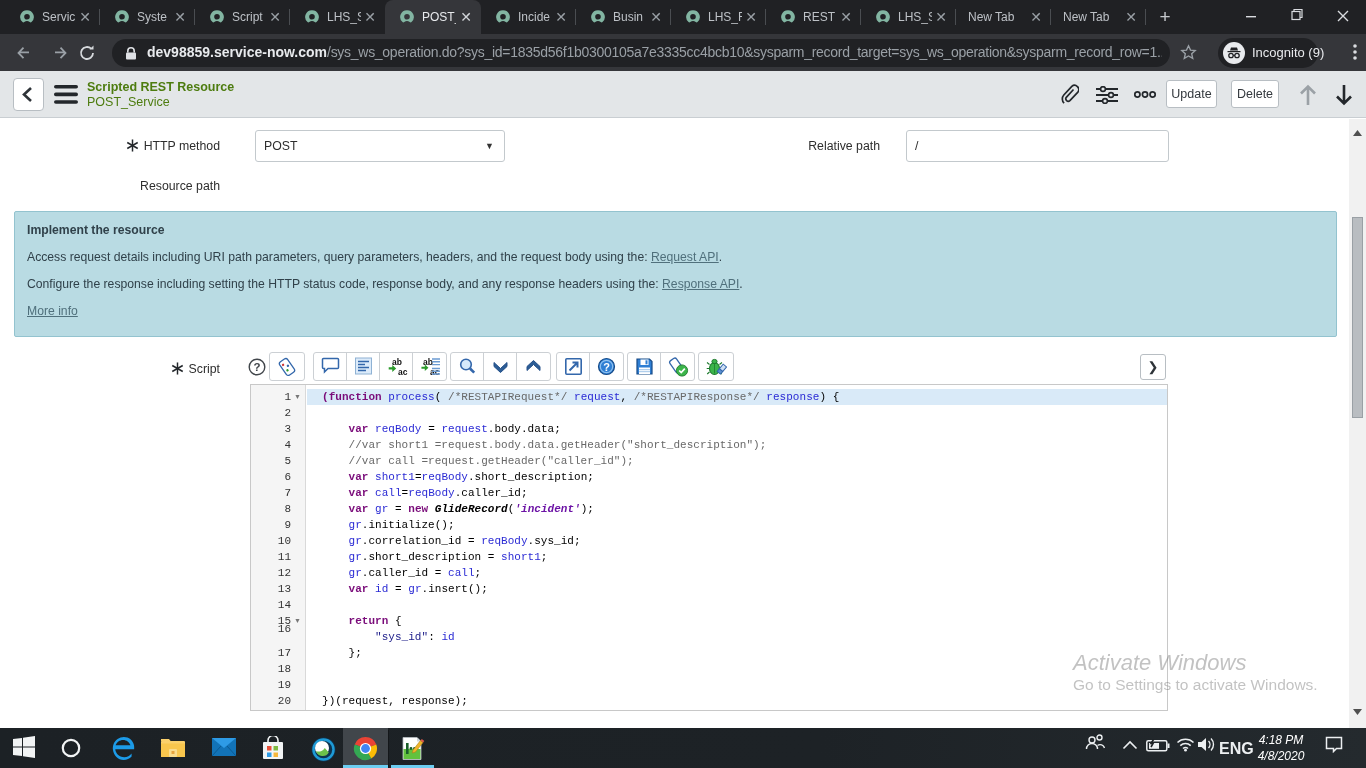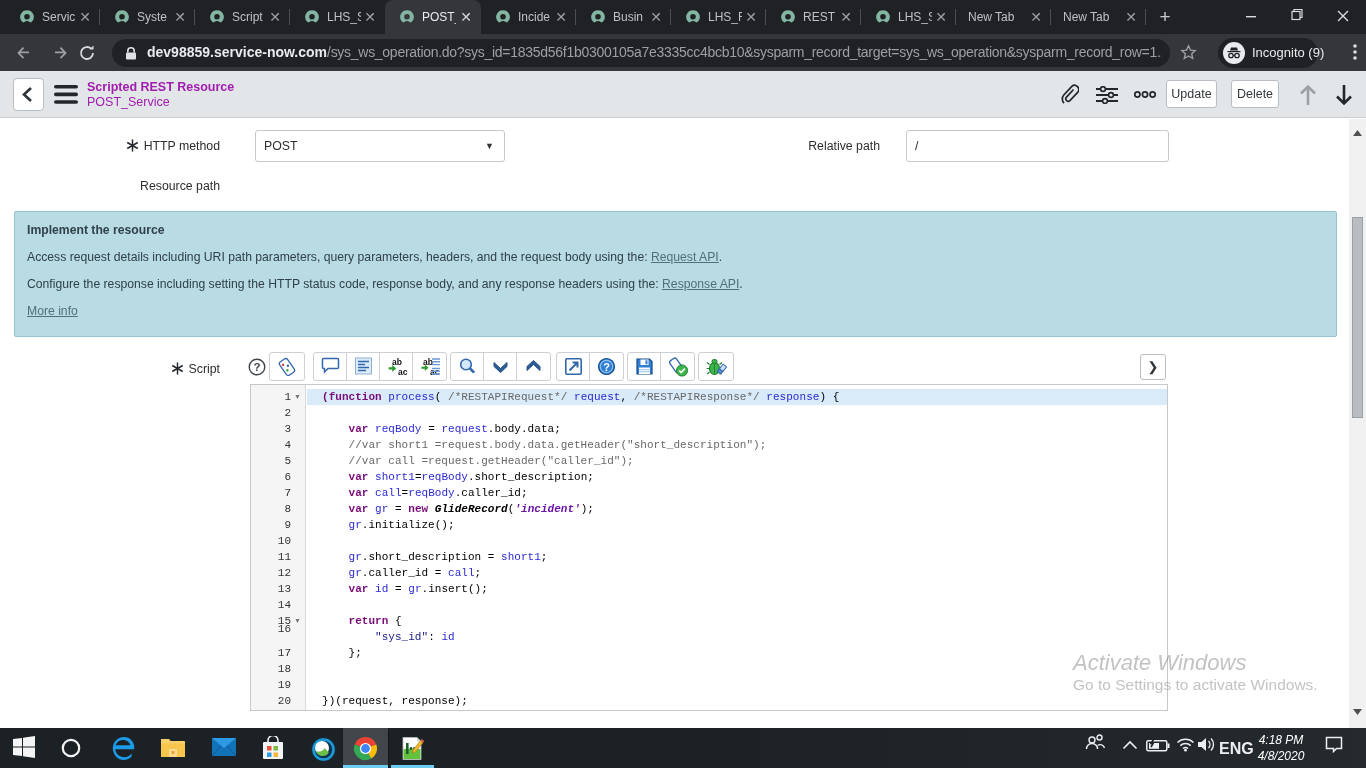--- a/index.html
+++ b/index.html
@@ -26,21 +26,21 @@
 #urlpill { position:absolute; left:112px; top:5px; width:1058px; height:28px; background:#202124; border-radius:14px; }
 #urltext { position:absolute; left:35px; top:5px; font-size:14px; color:#9aa0a6; white-space:nowrap; overflow:hidden; width:1015px; }
 #urltext b { color:#e8eaed; font-weight:bold; }
 #incog { position:absolute; left:1218px; top:4px; width:100px; height:30px; background:#202124; border-radius:15px; }
 #incog span { position:absolute; left:34px; top:7px; color:#e8eaed; font-size:13px; white-space:nowrap; }
 
 
 #snheader { position:absolute; top:71px; left:0; width:1366px; height:47px; background:#e3e6e8; border-bottom:1px solid #c9ced2; }
 #backbtn { position:absolute; left:13px; top:7px; width:31px; height:33px; background:#fff; border:1px solid #b8bec3; border-radius:4px; }
 .btn { position:absolute; top:9px; height:28px; background:#fff; border:1px solid #b8bec3; border-radius:3px; font-size:12.5px; color:#33383d; text-align:center; line-height:26px; font-family:"Liberation Sans", sans-serif; }
-#sntitle { position:absolute; left:87px; top:9px; font-size:12.5px; color:#a21caf; }
+#sntitle { position:absolute; left:87px; top:9px; font-size:12.5px; color:#4d7c0f; }
 #sntitle .t1 { font-weight:bold; display:block; line-height:14px; }
 #sntitle .t2 { display:block; line-height:14px; margin-top:1px; }
 
 
 #formarea { position:absolute; top:0; left:0; width:1366px; height:768px; background:none; }
 .flabel { position:absolute; font-size:12.3px; color:#2e2e2e; text-align:right; }
 .finput { position:absolute; border:1px solid #c3c9cd; border-radius:3px; background:#fff; font-size:12.3px; color:#2e2e2e; line-height:30px; padding-left:8px; }
 .fro { background:#e4e7e9; }
 
 
@@ -429,20 +429,21 @@
         <div class="lnum" style="top:308px">20</div>
       </div>
     <div class="cline hl" style="top:4px"><span class="kw">(function</span> <span class="vr">process</span>( <span class="cm">/*RESTAPIRequest*/</span> <span class="vr">request</span>, <span class="cm">/*RESTAPIResponse*/</span> <span class="vr">response</span>) {</div>
     <div class="cline" style="top:36px">    <span class="kw">var</span> <span class="vr">reqBody</span> = <span class="vr">request</span>.body.data;</div>
     <div class="cline" style="top:52px">    <span class="cm">//var short1 =request.body.data.getHeader("short_description");</span></div>
     <div class="cline" style="top:68px">    <span class="cm">//var call =request.getHeader("caller_id");</span></div>
     <div class="cline" style="top:84px">    <span class="kw">var</span> <span class="vr">short1</span>=<span class="vr">reqBody</span>.short_description;</div>
     <div class="cline" style="top:100px">    <span class="kw">var</span> <span class="vr">call</span>=<span class="vr">reqBody</span>.caller_id;</div>
     <div class="cline" style="top:116px">    <span class="kw">var</span> <span class="vr">gr</span> = <span class="kw">new</span> <span class="gl">GlideRecord</span>(<span class="si">'incident'</span>);</div>
     <div class="cline" style="top:132px">    <span class="vr">gr</span>.initialize();</div>
+    <div class="cline" style="top:148px">    <span class="vr">gr</span>.correlation_id = <span class="vr">reqBody</span>.sys_id;</div>
     <div class="cline" style="top:164px">    <span class="vr">gr</span>.short_description = <span class="vr">short1</span>;</div>
     <div class="cline" style="top:180px">    <span class="vr">gr</span>.caller_id = <span class="vr">call</span>;</div>
     <div class="cline" style="top:196px">    <span class="kw">var</span> <span class="vr">id</span> = <span class="vr">gr</span>.insert();</div>
     <div class="cline" style="top:228px">    <span class="kw">return</span> {</div>
     <div class="cline" style="top:244px">        <span class="st">"sys_id"</span>: <span class="vr">id</span></div>
     <div class="cline" style="top:260px">    };</div>
     <div class="cline" style="top:308px">})(request, response);</div>
   </div>
   <div id="pagesb">
       <div id="sbthumb"></div>

